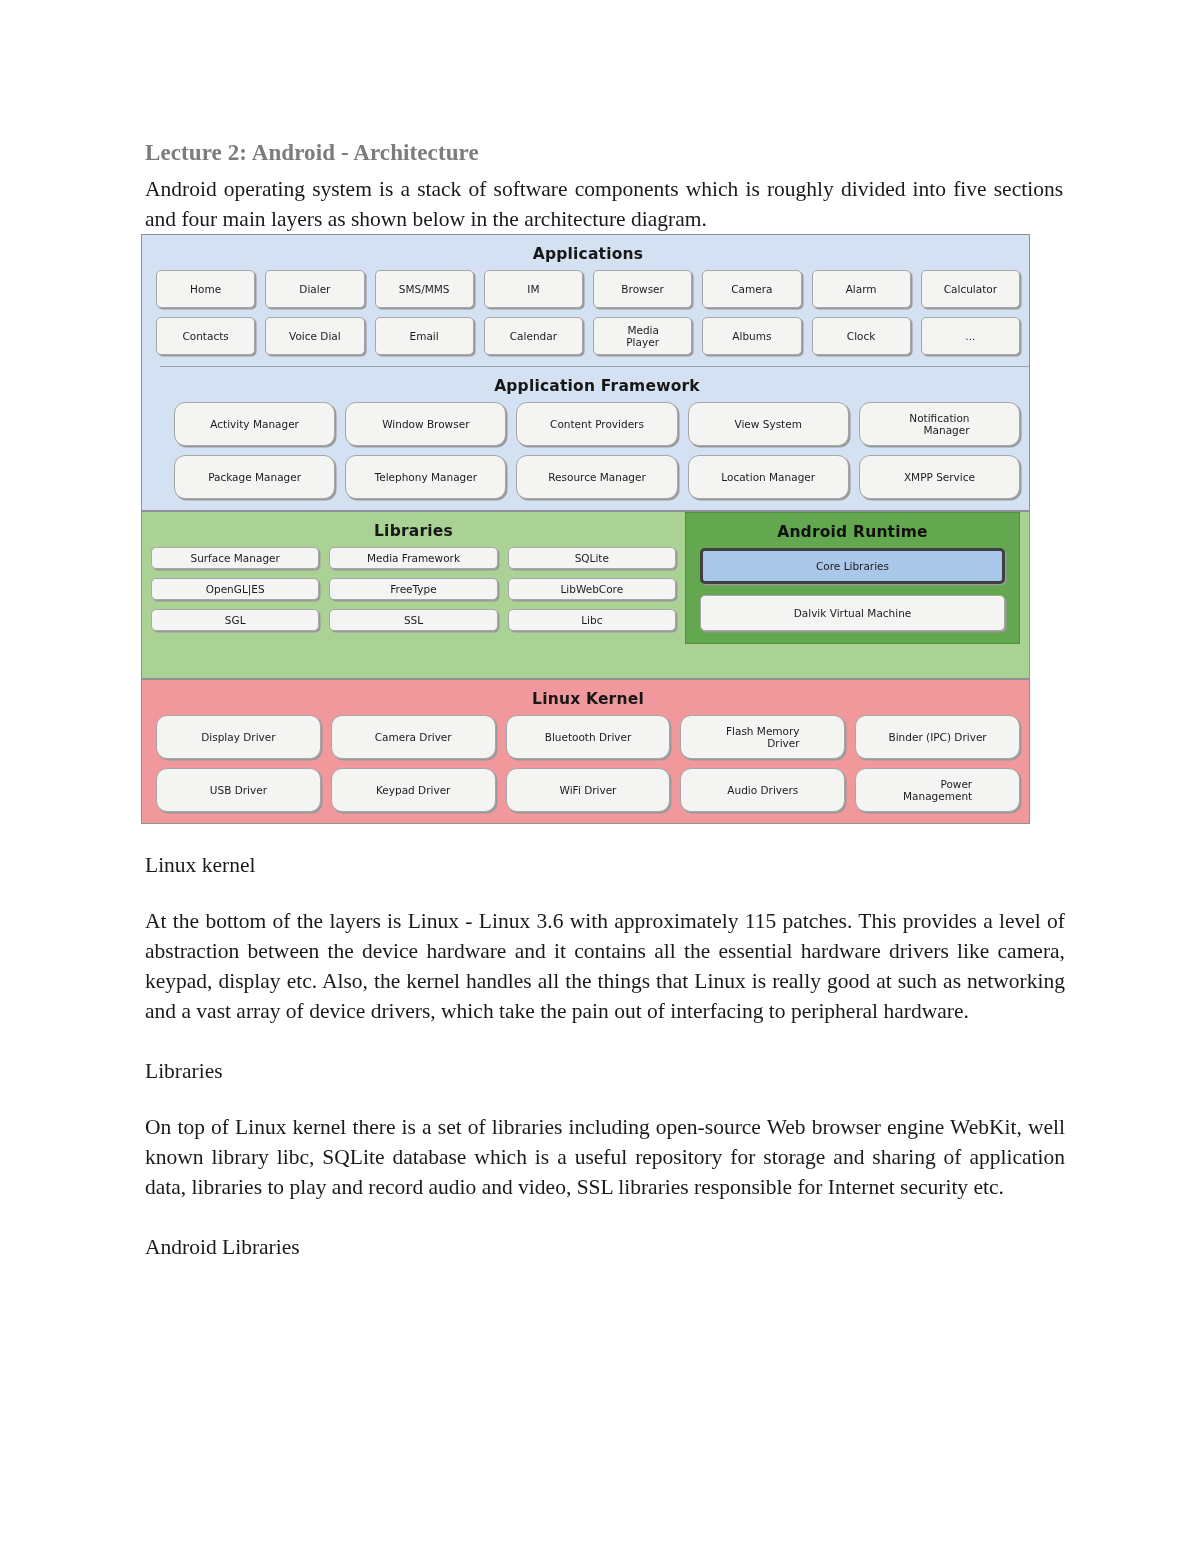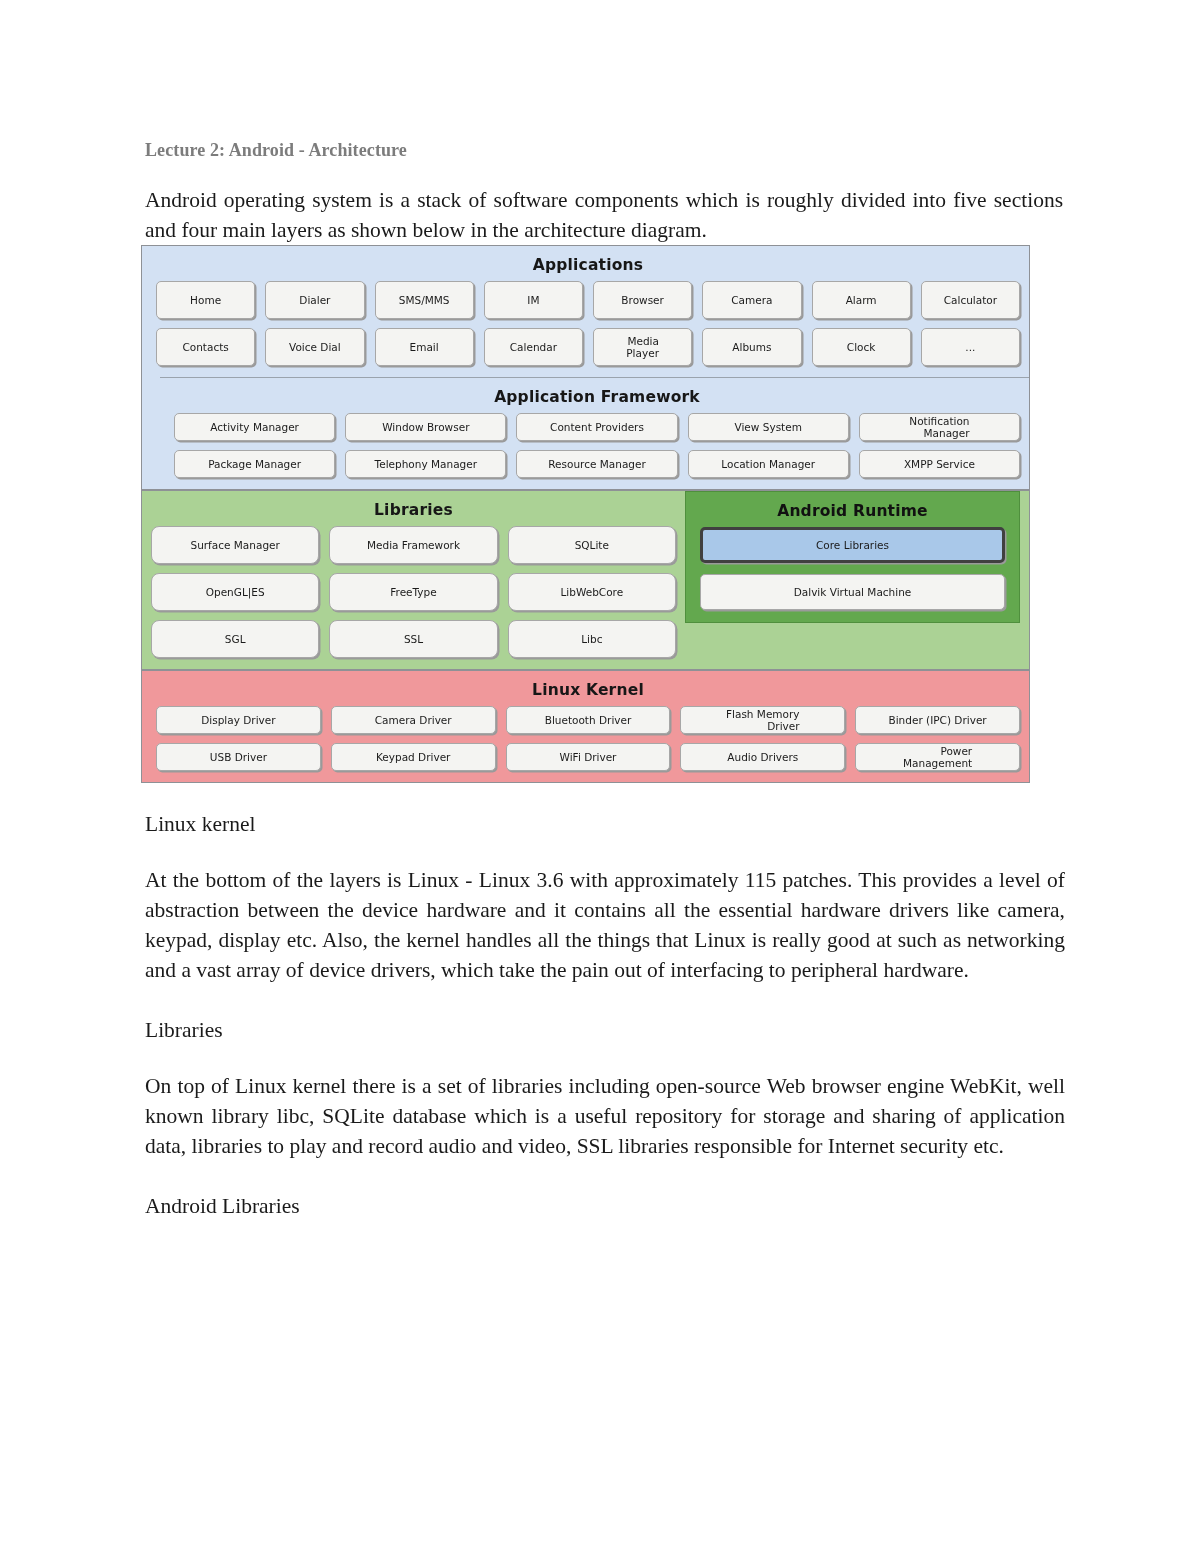--- a/index.html
+++ b/index.html
@@ -18,24 +18,24 @@
   .page {
     position: absolute;
     left: 0; top: 0;
     width: 1200px;
     height: 1553px;
     box-sizing: border-box;
     padding: 140px 135px 0 141px;
   }
   h1.doc-title {
     font-family: "Liberation Serif", "DejaVu Serif", serif;
-    font-size: 18px;
+    font-size: 23px;
     font-weight: bold;
     color: #7c7c7c;
-    margin: 0 0 24px 4px;
+    margin: 0 0 8px 4px;
     letter-spacing: 0.1px;
   }
   p.para {
     font-size: 21.5px;
     line-height: 30px;
     margin: 0 0 0 4px;
     text-align: justify;
     text-justify: inter-word;
   }
   .intro { margin-bottom: 18px; width: 918px; }
@@ -93,21 +93,21 @@
     justify-content: center;
     text-align: right;
     font-family: "DejaVu Sans", "Liberation Sans", sans-serif;
     font-size: 10.5px;
     color: #1b1b1b;
     line-height: 12px;
     padding: 0 2px;
     box-sizing: border-box;
     white-space: pre-line;
   }
-  .cell.tall { height: 28px; }
+  .cell.tall { height: 44px; border-radius: 11px; }
 
   
   .libs {
     flex: 0 0 543px;
     box-sizing: border-box;
     padding: 7px 9px 9px 9px;
     background: #abd295;
   }
   .runtime {
     flex: 1 1 auto;
@@ -127,21 +127,21 @@
     height: 36px;
     margin-bottom: 11px;
   }
   .runtime .cell.core {
     background: #a9c8e9;
     border: 3px solid #404040;
   }
   .runtime .cell:last-child { margin-bottom: 0; }
   .runtime-spacer { height: 34px; background: #abd295; }
 
-  .libs .row .cell { height: 38px; border-radius: 8px; }
+  .libs .row .cell { height: 22px; }
 
   .section-label {
     font-size: 21.5px;
     line-height: 30px;
     margin: 0 0 0 4px;
   }
   .gap-sm { height: 26px; }
   .gap-md { height: 30px; }
   .after-diagram { height: 26px; }
 </style>

